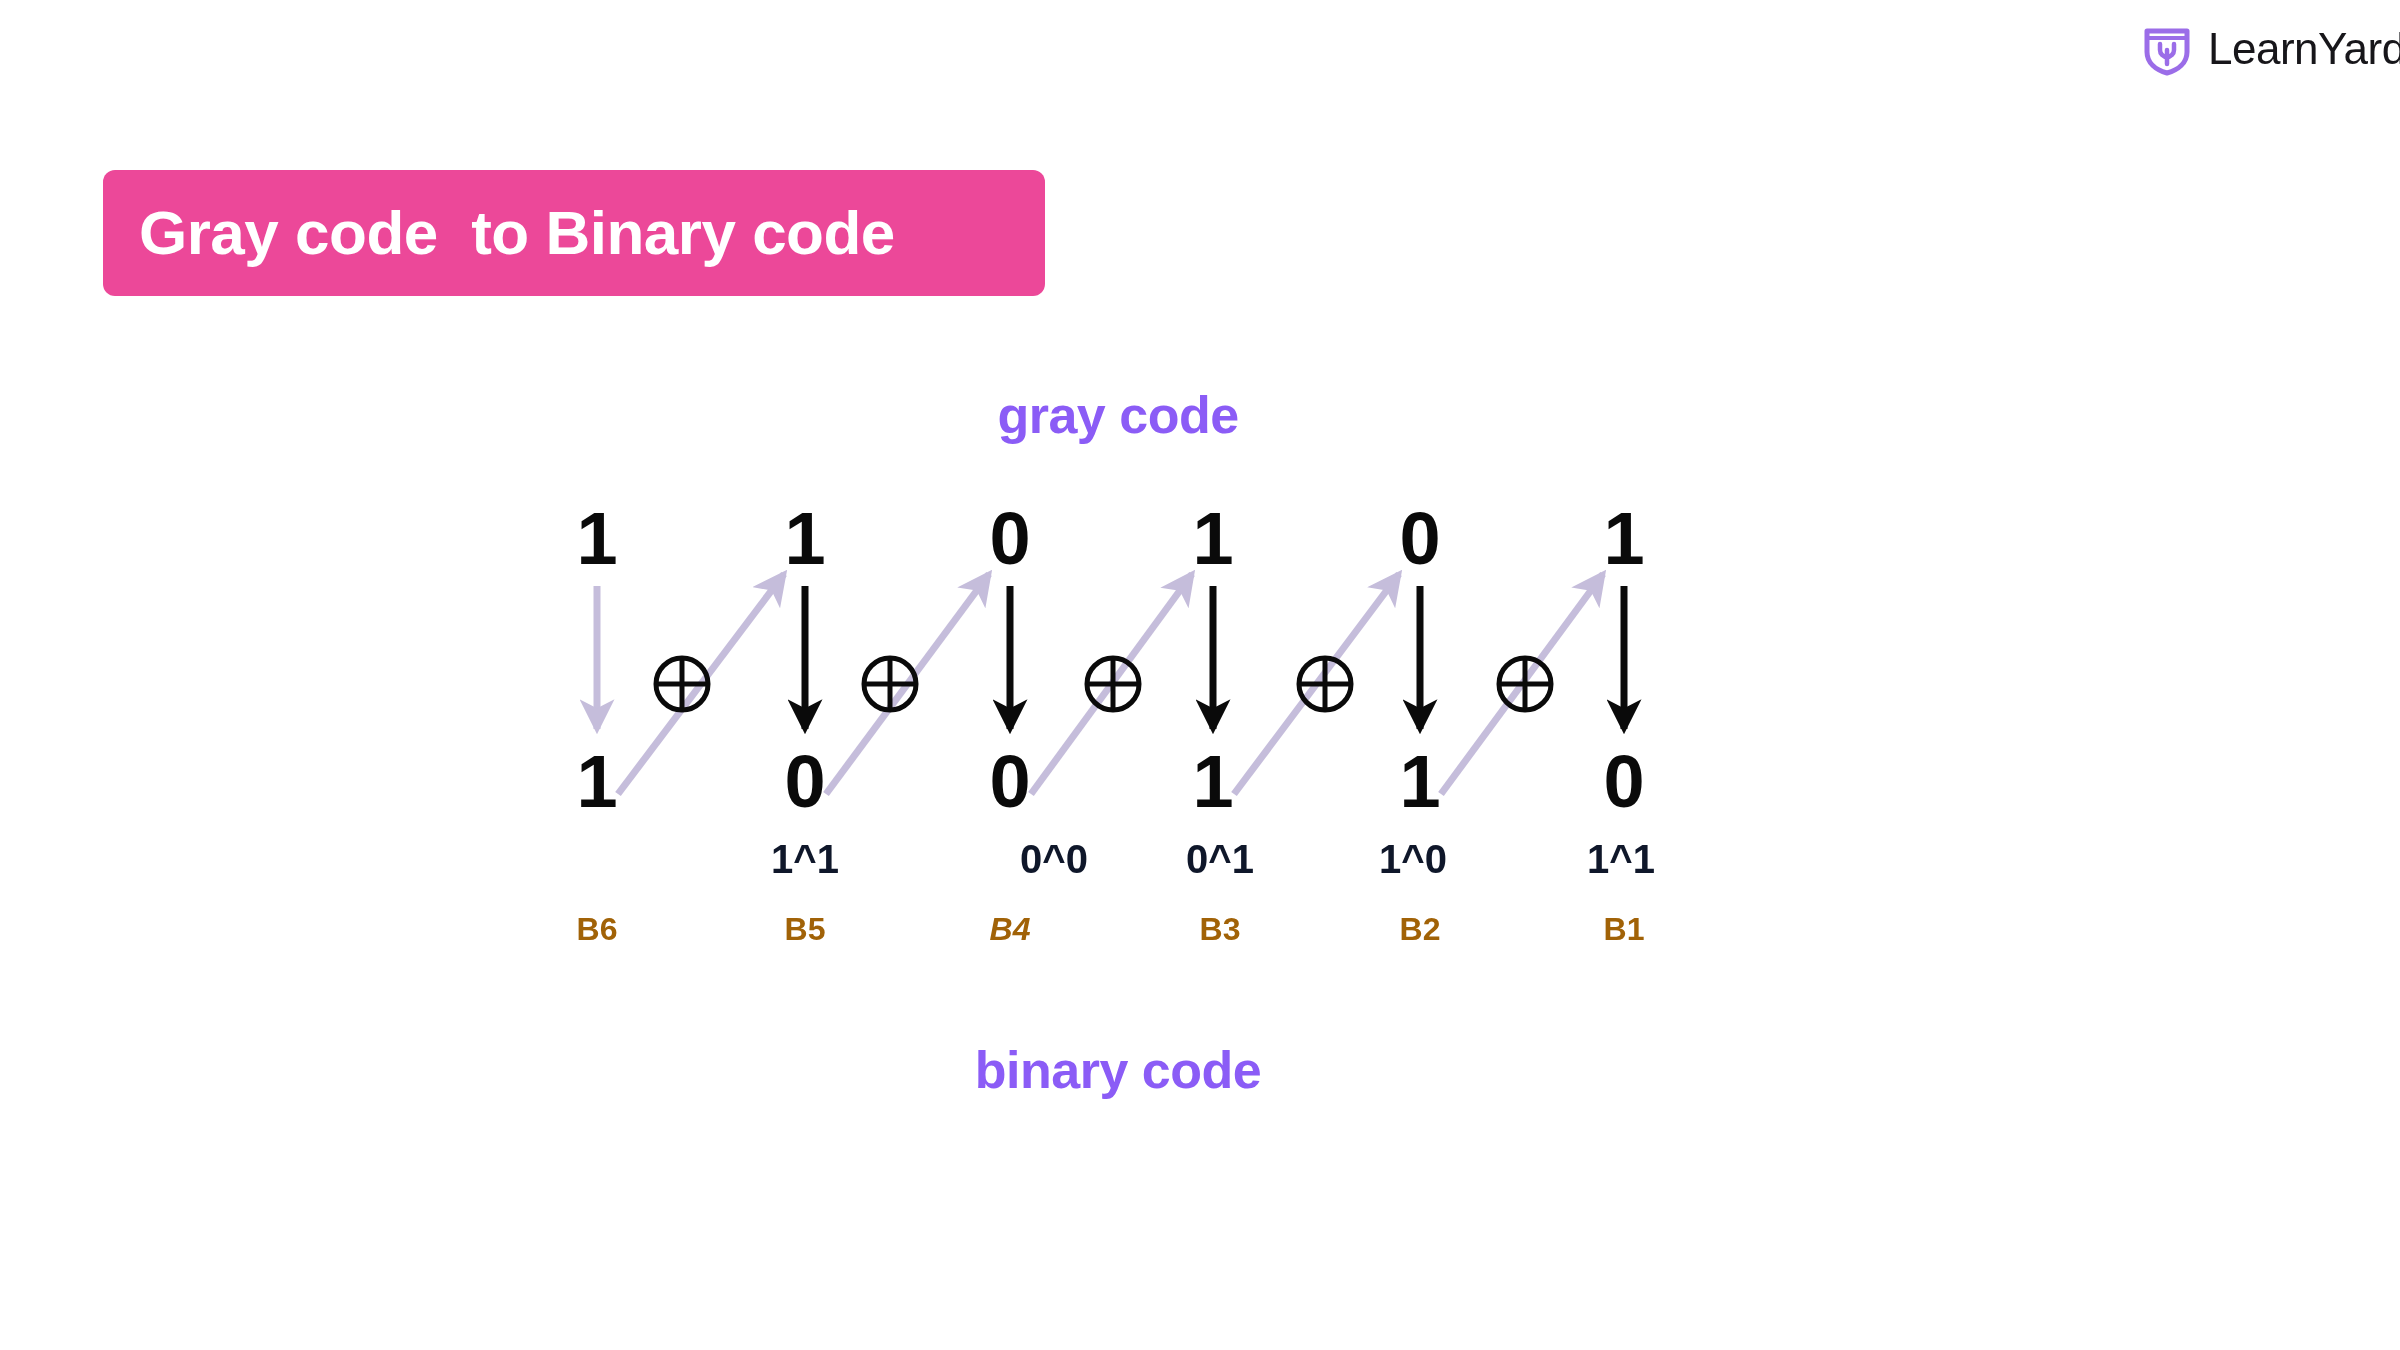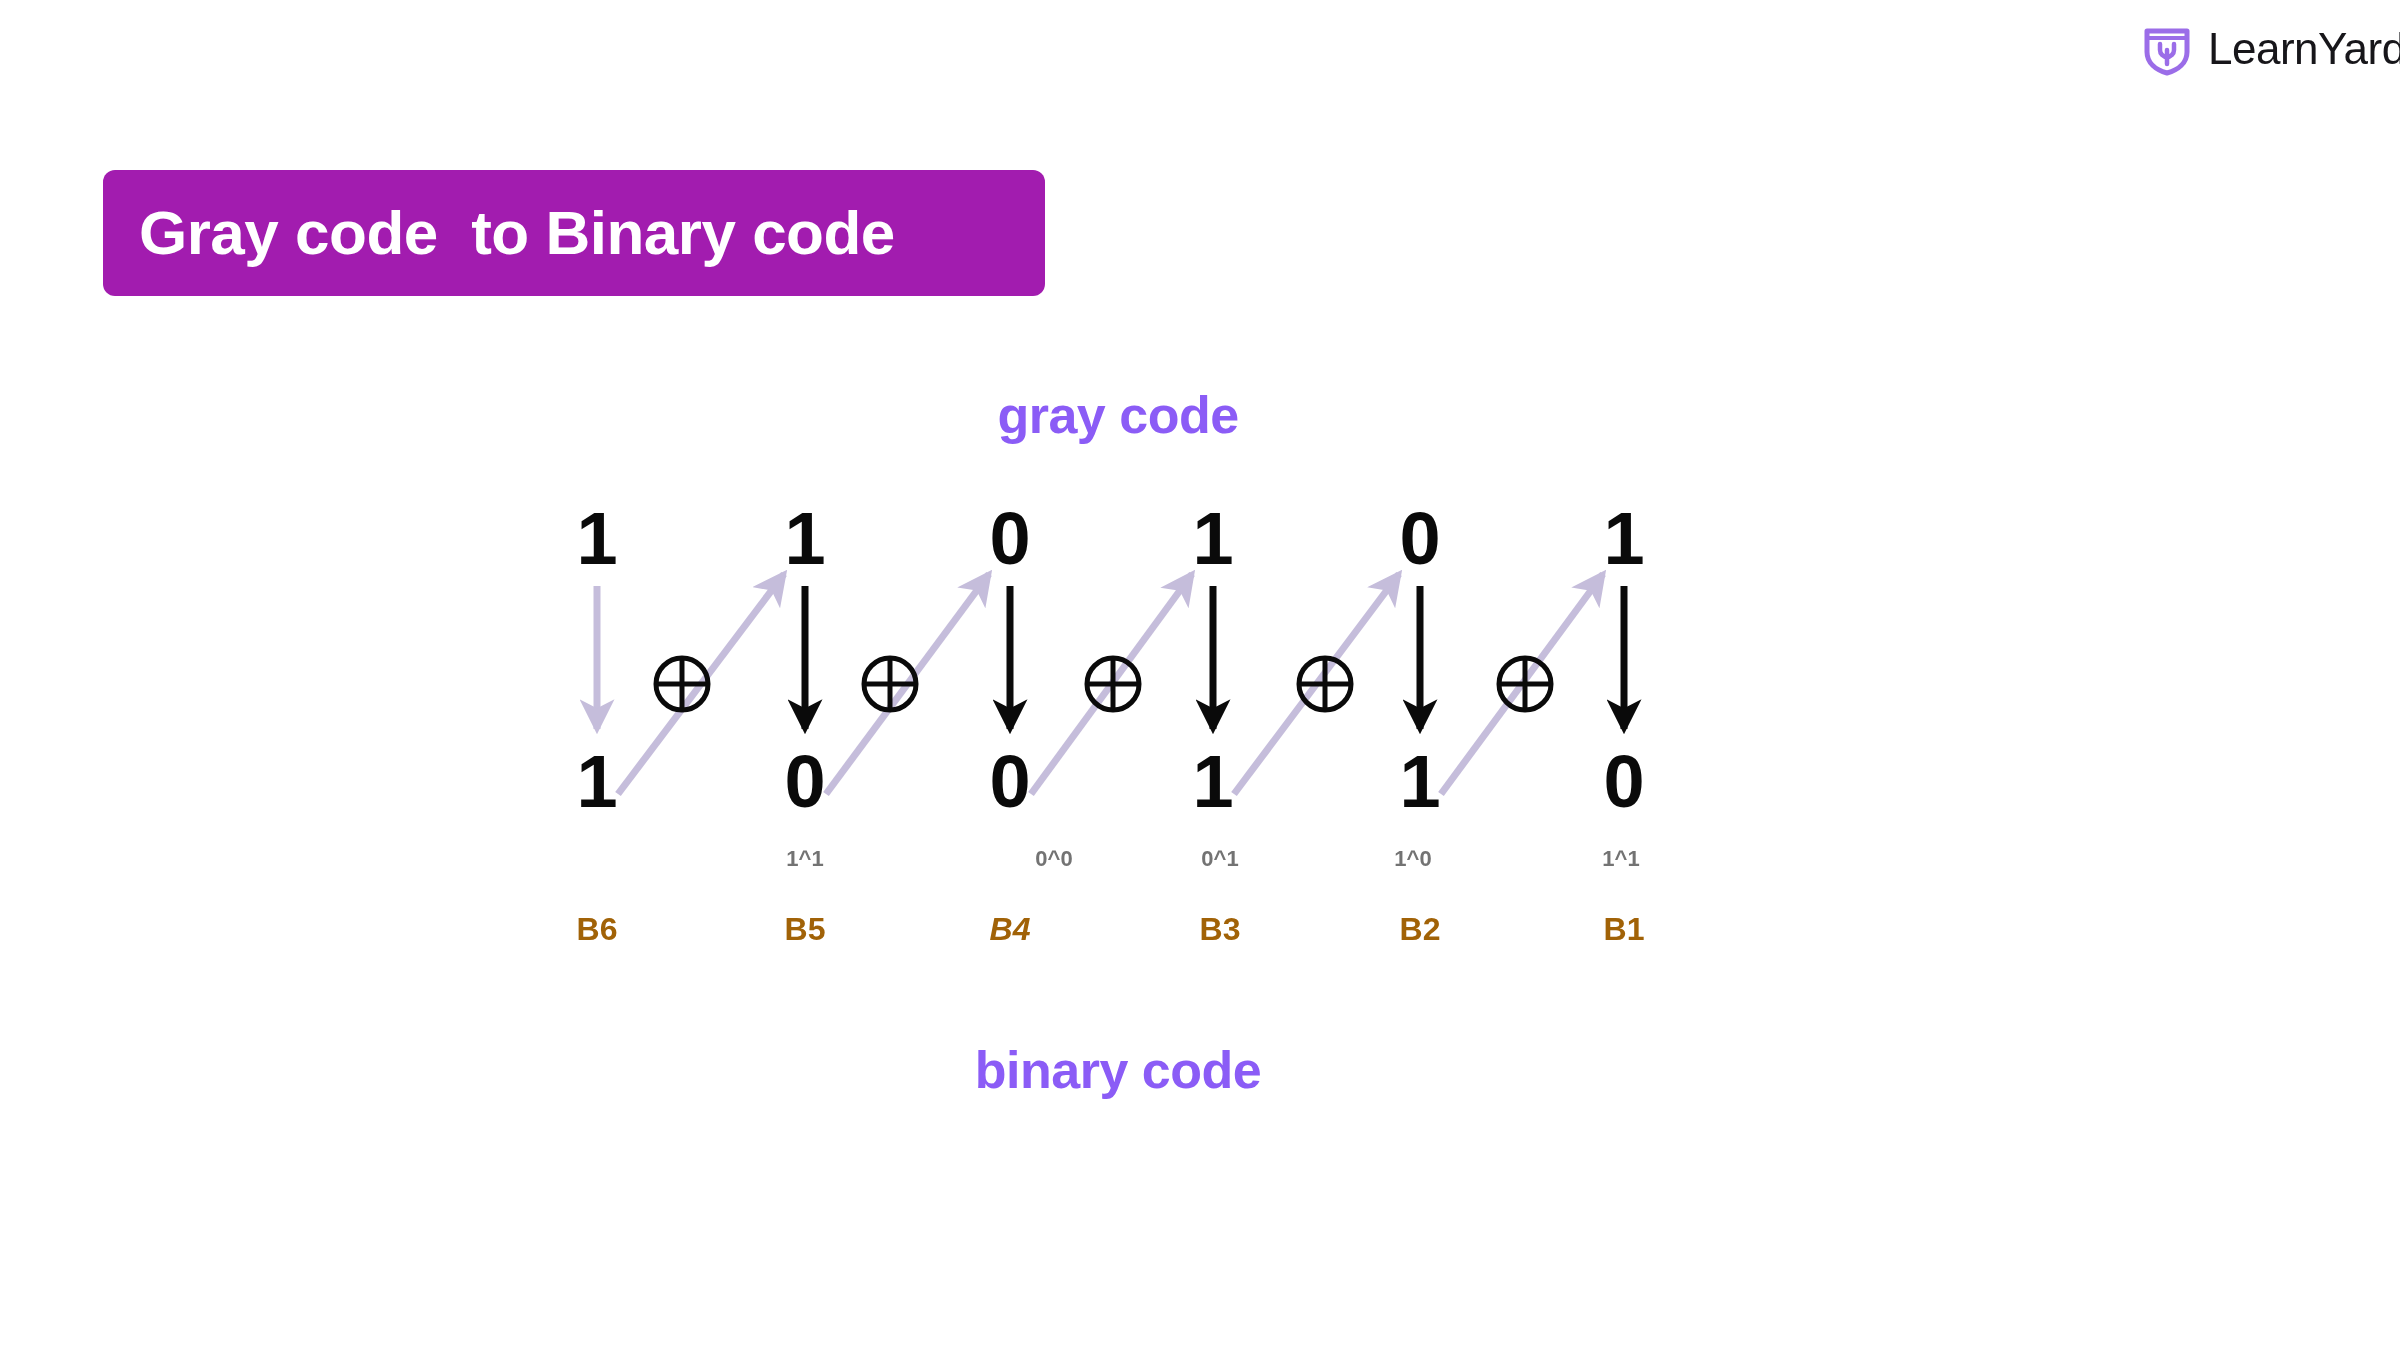--- a/index.html
+++ b/index.html
@@ -34,21 +34,21 @@
     white-space: nowrap;
   }
 
   
   #title-banner {
     position: absolute;
     left: 103px;
     top: 170px;
     width: 942px;
     height: 126px;
-    background: #a21caf;
+    background: #ec4899;
     border-radius: 12px;
     display: flex;
     align-items: center;
   }
   #title-banner .title-text {
     color: #ffffff;
     font-size: 62px;
     font-weight: bold;
     letter-spacing: -0.5px;
     padding-left: 36px;
@@ -91,22 +91,22 @@
     font-weight: bold;
     line-height: 1;
     transform: translate(-50%, -50%);
     white-space: nowrap;
   }
   .digit.top { top: 535px; }
   .digit.bottom { top: 778px; }
 
   .xor-expr {
     position: absolute;
-    color: #737373;
-    font-size: 22px;
+    color: #0f172a;
+    font-size: 40px;
     font-weight: bold;
     line-height: 1;
     transform: translate(-50%, -50%);
     white-space: nowrap;
   }
 
   .bit-label {
     position: absolute;
     color: #a16207;
     font-size: 32px;

